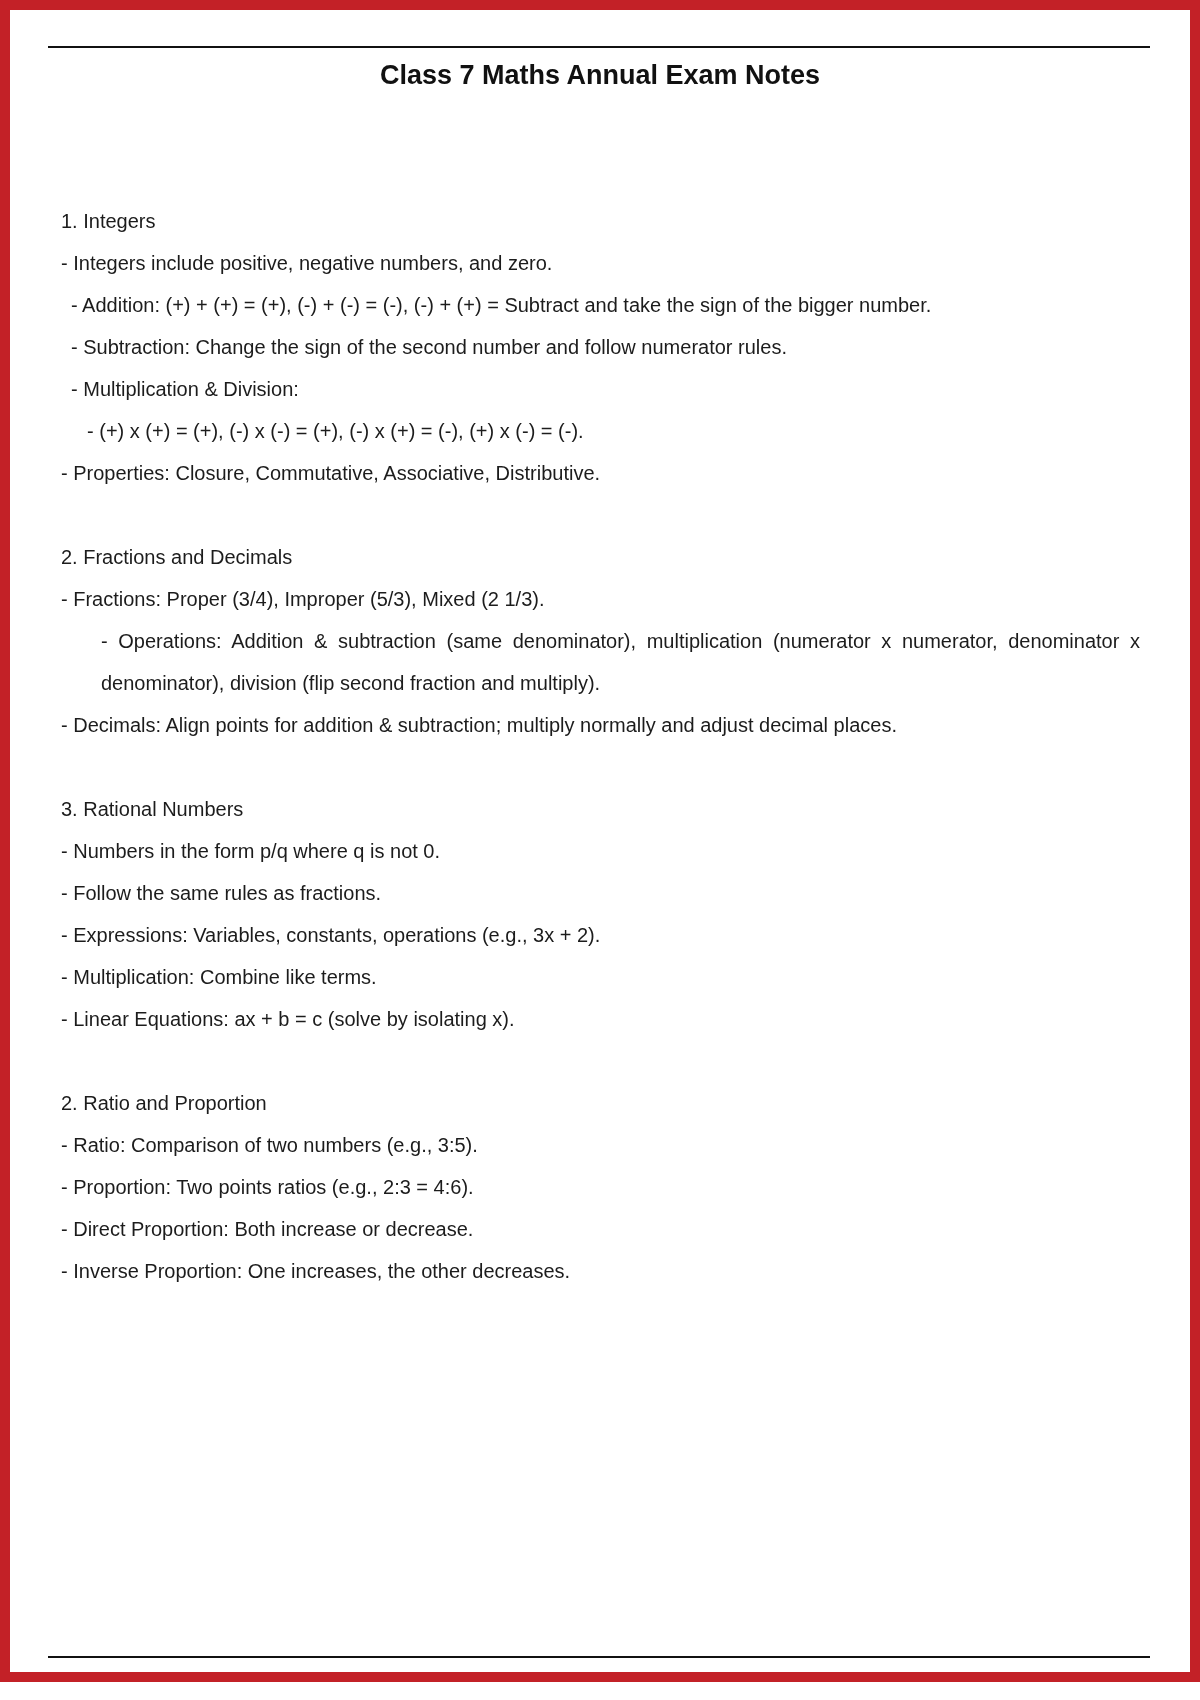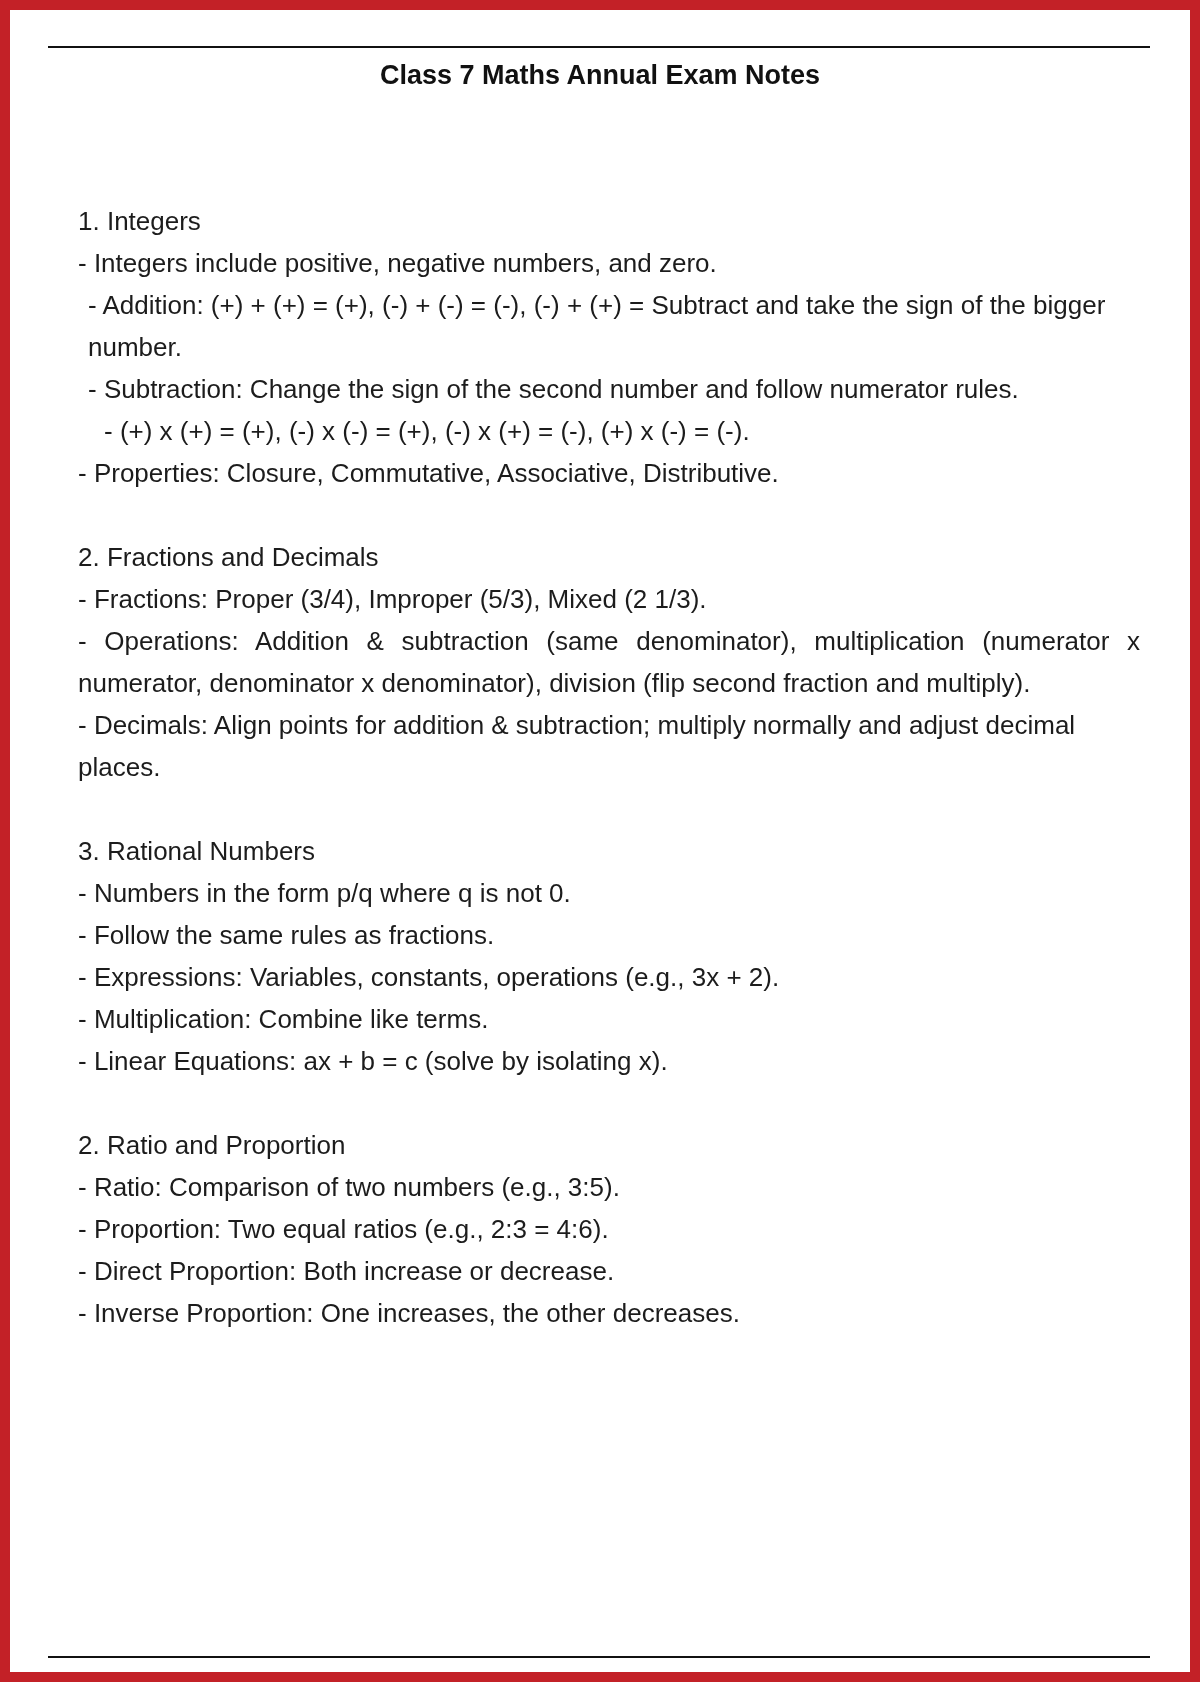--- a/index.html
+++ b/index.html
@@ -40,70 +40,72 @@
     margin: 0;
     text-align: center;
     font-size: 27px;
     line-height: 30px;
     font-weight: 700;
     color: #111111;
   }
   .content {
     position: absolute;
     top: 190px;
-    left: 68px;
+    left: 51px;
     right: 50px;
-    font-size: 26px;
+    font-size: 20px;
   }
   .heading, .line {
     margin: 0;
     line-height: 42px;
     white-space: normal;
   }
   .heading.gap {
     margin-top: 42px;
   }
   .ind1 { padding-left: 10px; }
   .ind2 { padding-left: 26px; }
   .justify {
     text-align: justify;
     text-align-last: left;
+    margin-left: 40px;
   }
 </style>
 </head>
 <body>
 
 <div class="page">
   <div class="top-rule"></div>
   <h1 class="title">Class 7 Maths Annual Exam Notes</h1>
 
   <div class="content">
 
     <p class="heading">1. Integers</p>
     <p class="line">- Integers include positive, negative numbers, and zero.</p>
     <p class="line ind1">- Addition: (+) + (+) = (+), (-) + (-) = (-), (-) + (+) = Subtract and take the sign of the bigger number.</p>
     <p class="line ind1">- Subtraction: Change the sign of the second number and follow numerator rules.</p>
+    <p class="line ind1">- Multiplication &amp; Division:</p>
     <p class="line ind2">- (+) x (+) = (+), (-) x (-) = (+), (-) x (+) = (-), (+) x (-) = (-).</p>
     <p class="line">- Properties: Closure, Commutative, Associative, Distributive.</p>
 
     <p class="heading gap">2. Fractions and Decimals</p>
     <p class="line">- Fractions: Proper (3/4), Improper (5/3), Mixed (2 1/3).</p>
     <p class="line justify">- Operations: Addition &amp; subtraction (same denominator), multiplication (numerator x numerator, denominator x denominator), division (flip second fraction and multiply).</p>
     <p class="line">- Decimals: Align points for addition &amp; subtraction; multiply normally and adjust decimal places.</p>
 
     <p class="heading gap">3. Rational Numbers</p>
     <p class="line">- Numbers in the form p/q where q is not 0.</p>
     <p class="line">- Follow the same rules as fractions.</p>
 
     <p class="line">- Expressions: Variables, constants, operations (e.g., 3x + 2).</p>
     <p class="line">- Multiplication: Combine like terms.</p>
     <p class="line">- Linear Equations: ax + b = c (solve by isolating x).</p>
 
     <p class="heading gap">2. Ratio and Proportion</p>
     <p class="line">- Ratio: Comparison of two numbers (e.g., 3:5).</p>
-    <p class="line">- Proportion: Two equal ratios (e.g., 2:3 = 4:6).</p>
+    <p class="line">- Proportion: Two points ratios (e.g., 2:3 = 4:6).</p>
     <p class="line">- Direct Proportion: Both increase or decrease.</p>
     <p class="line">- Inverse Proportion: One increases, the other decreases.</p>
 
   </div>
 
   <div class="bottom-rule"></div>
 </div>
 
 </body></html>

